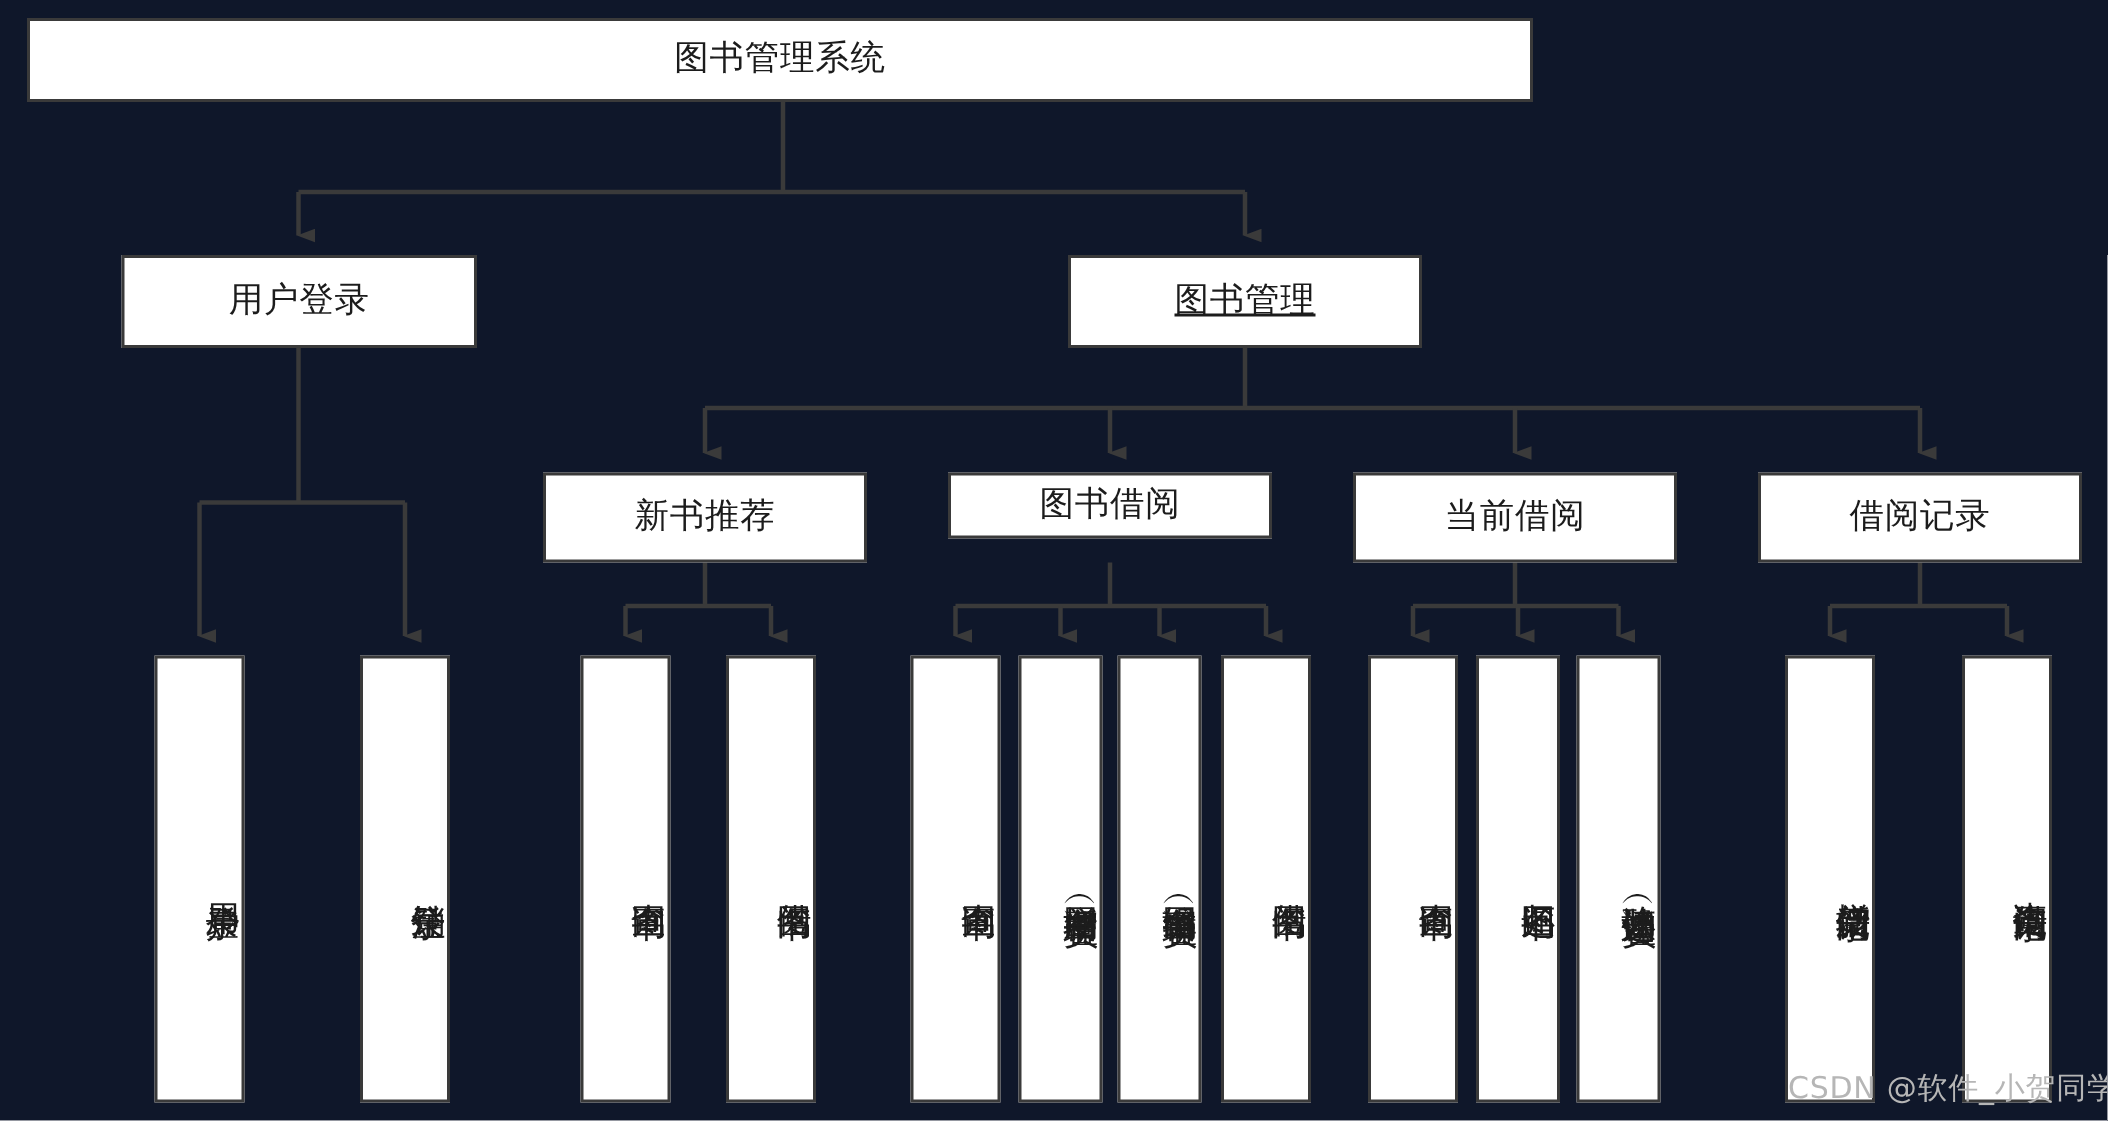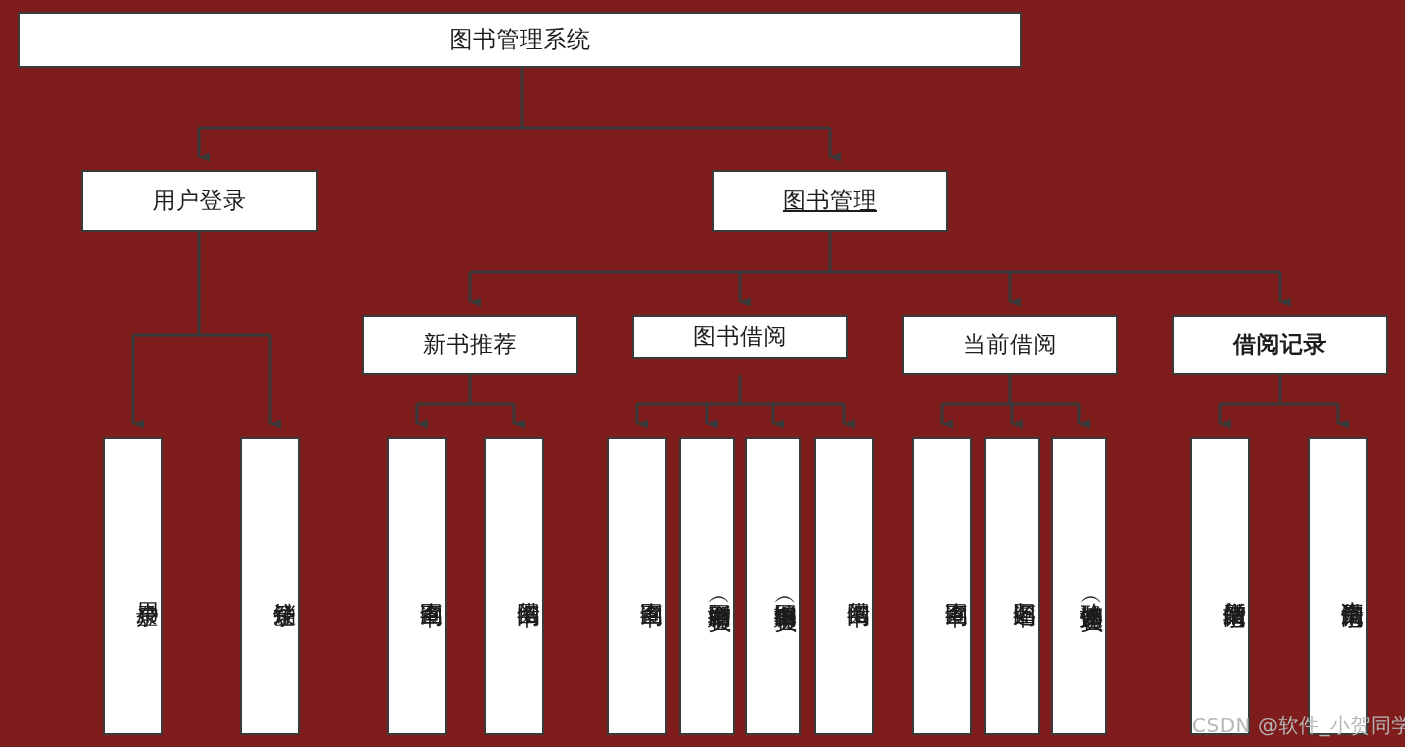--- a/index.html
+++ b/index.html
@@ -8,21 +8,21 @@
     padding: 0;
     background: #ffffff;
   }
   body {
     font-family: "DejaVu Sans", "Liberation Sans", sans-serif;
   }
   #diagram-canvas {
     position: relative;
     width: 1405px;
     height: 747px;
-    background: #7f1d1d;
+    background: #0f172a;
     overflow: hidden;
   }
   #edge-layer {
     position: absolute;
     left: 0;
     top: 0;
     width: 1405px;
     height: 747px;
     pointer-events: none;
   }
@@ -126,21 +126,21 @@
       </div>
       <div class="node node-h" style="left: 362px; top: 315px; width: 216px; height: 60px;">
         <span>新书推荐</span>
       </div>
       <div class="node node-h" style="left: 632px; top: 315px; width: 216px; height: 44px;">
         <span>图书借阅</span>
       </div>
       <div class="node node-h" style="left: 902px; top: 315px; width: 216px; height: 60px;">
         <span>当前借阅</span>
       </div>
-      <div class="node node-h" style="left: 1172px; top: 315px; width: 216px; height: 60px; font-weight: bold;">
+      <div class="node node-h" style="left: 1172px; top: 315px; width: 216px; height: 60px;">
         <span>借阅记录</span>
       </div>
       <div class="node node-v" style="left: 103px; top: 437px; width: 60px; height: 298px;">
         <span>用户登录</span>
       </div>
       <div class="node node-v" style="left: 240px; top: 437px; width: 60px; height: 298px;">
         <span>注销登录</span>
       </div>
       <div class="node node-v" style="left: 387px; top: 437px; width: 60px; height: 298px;">
         <span>查询图书</span>

